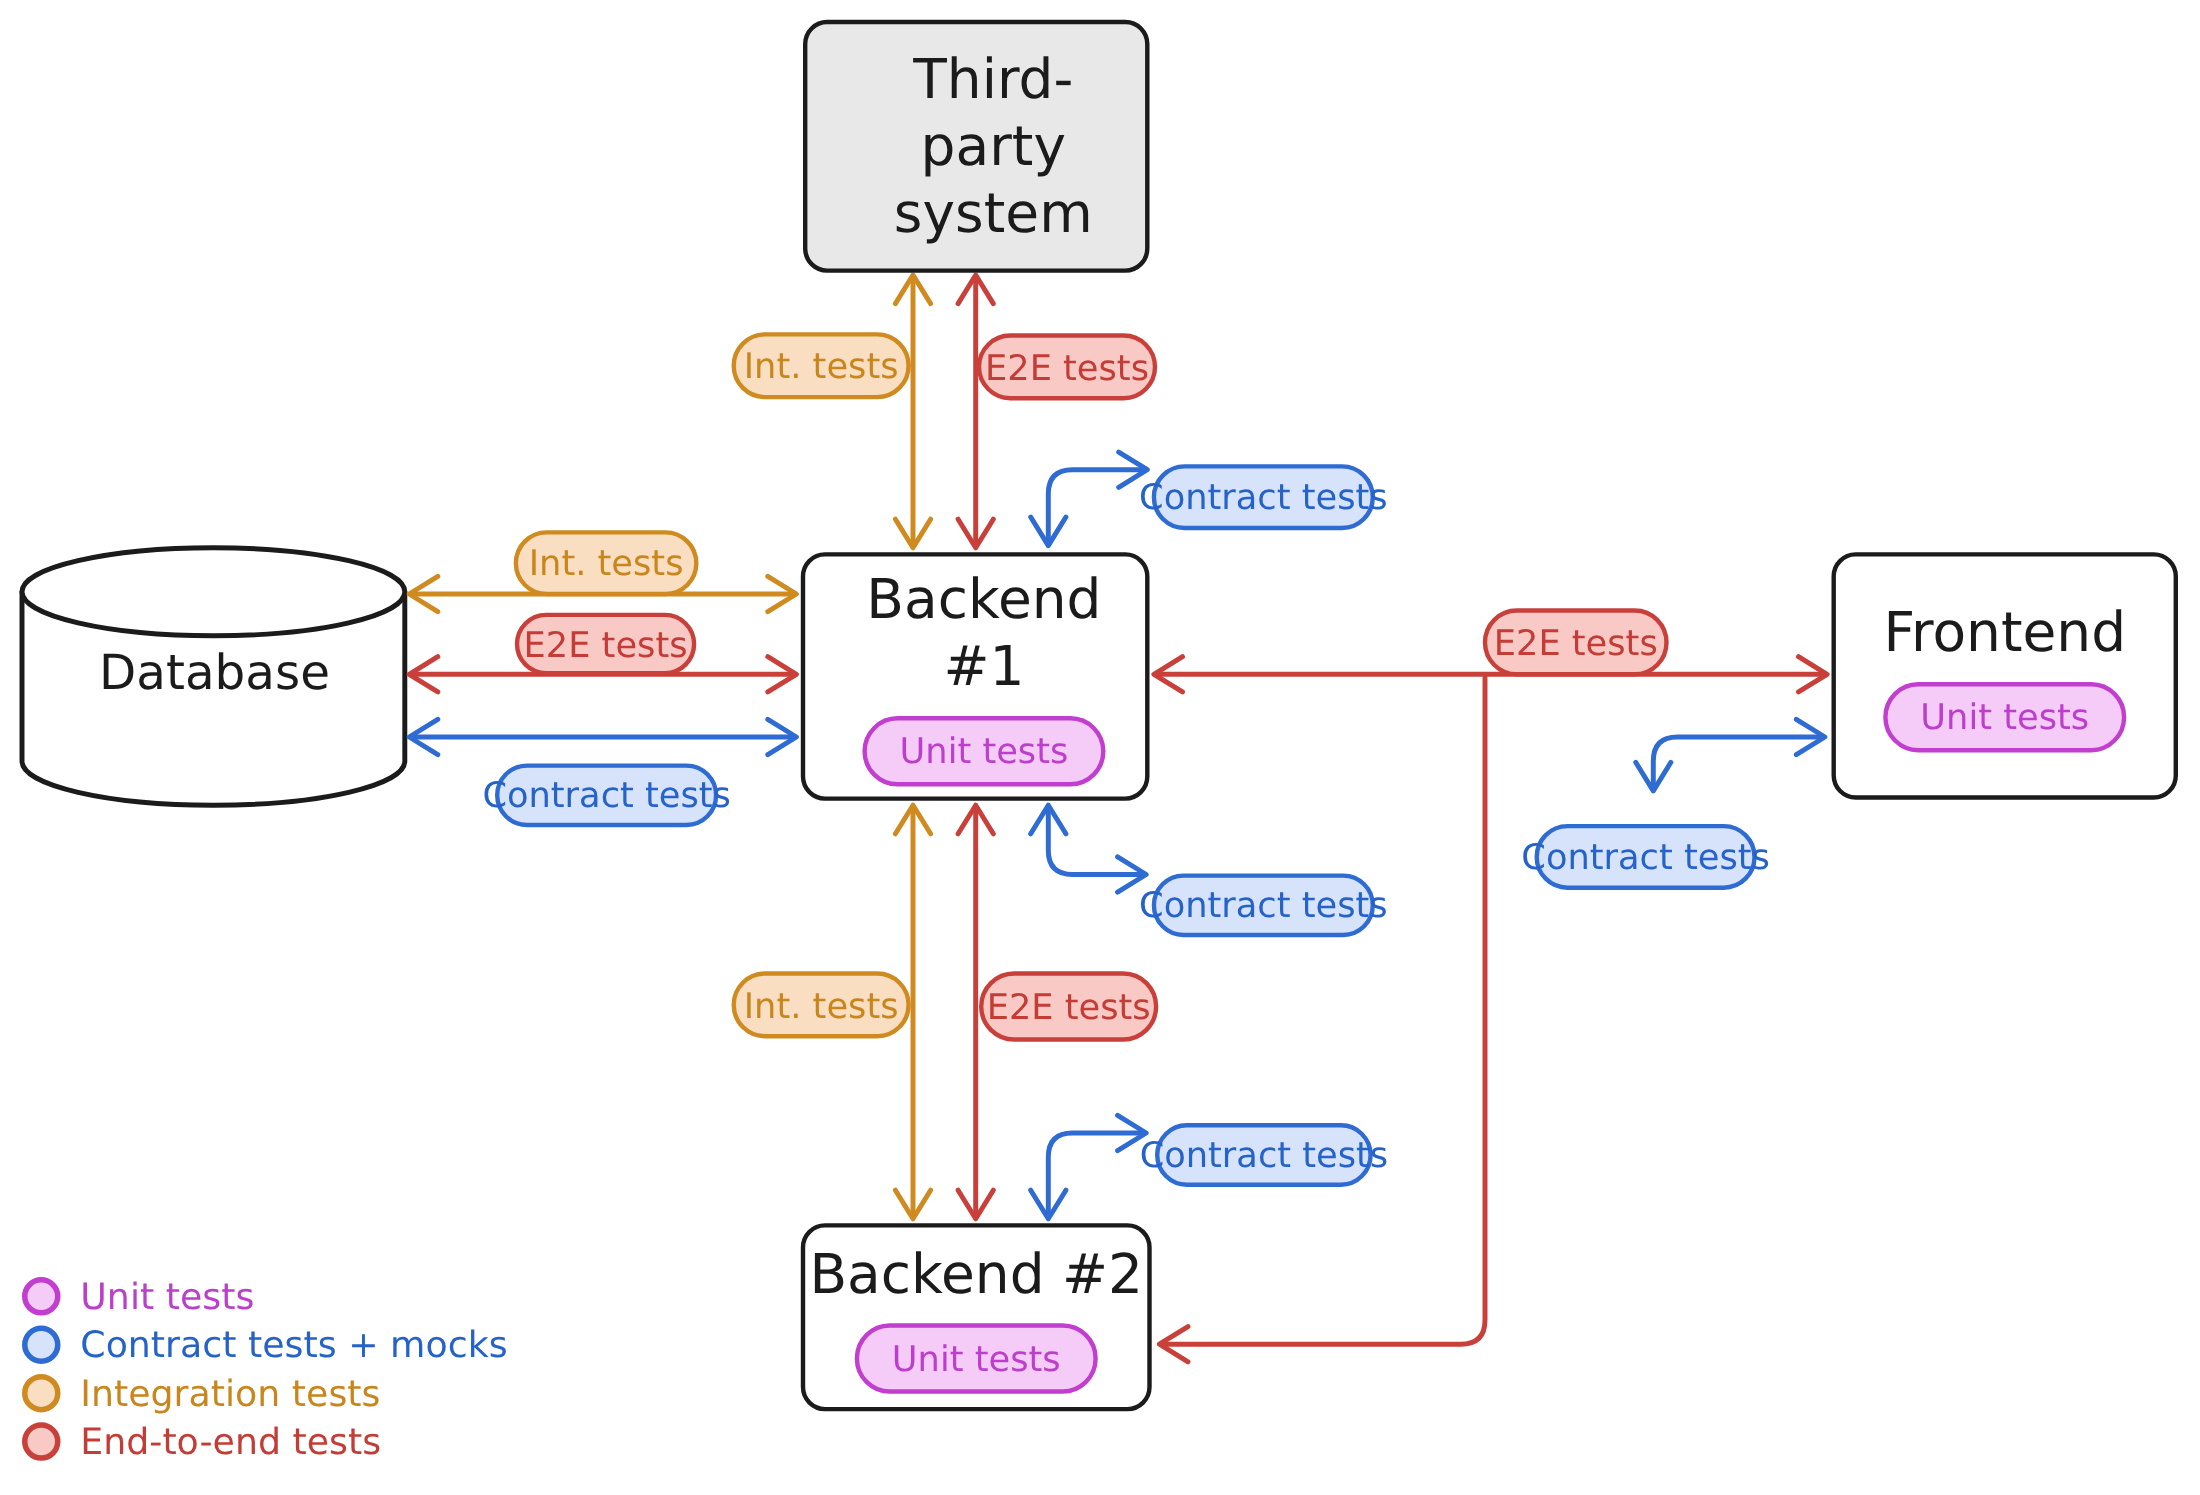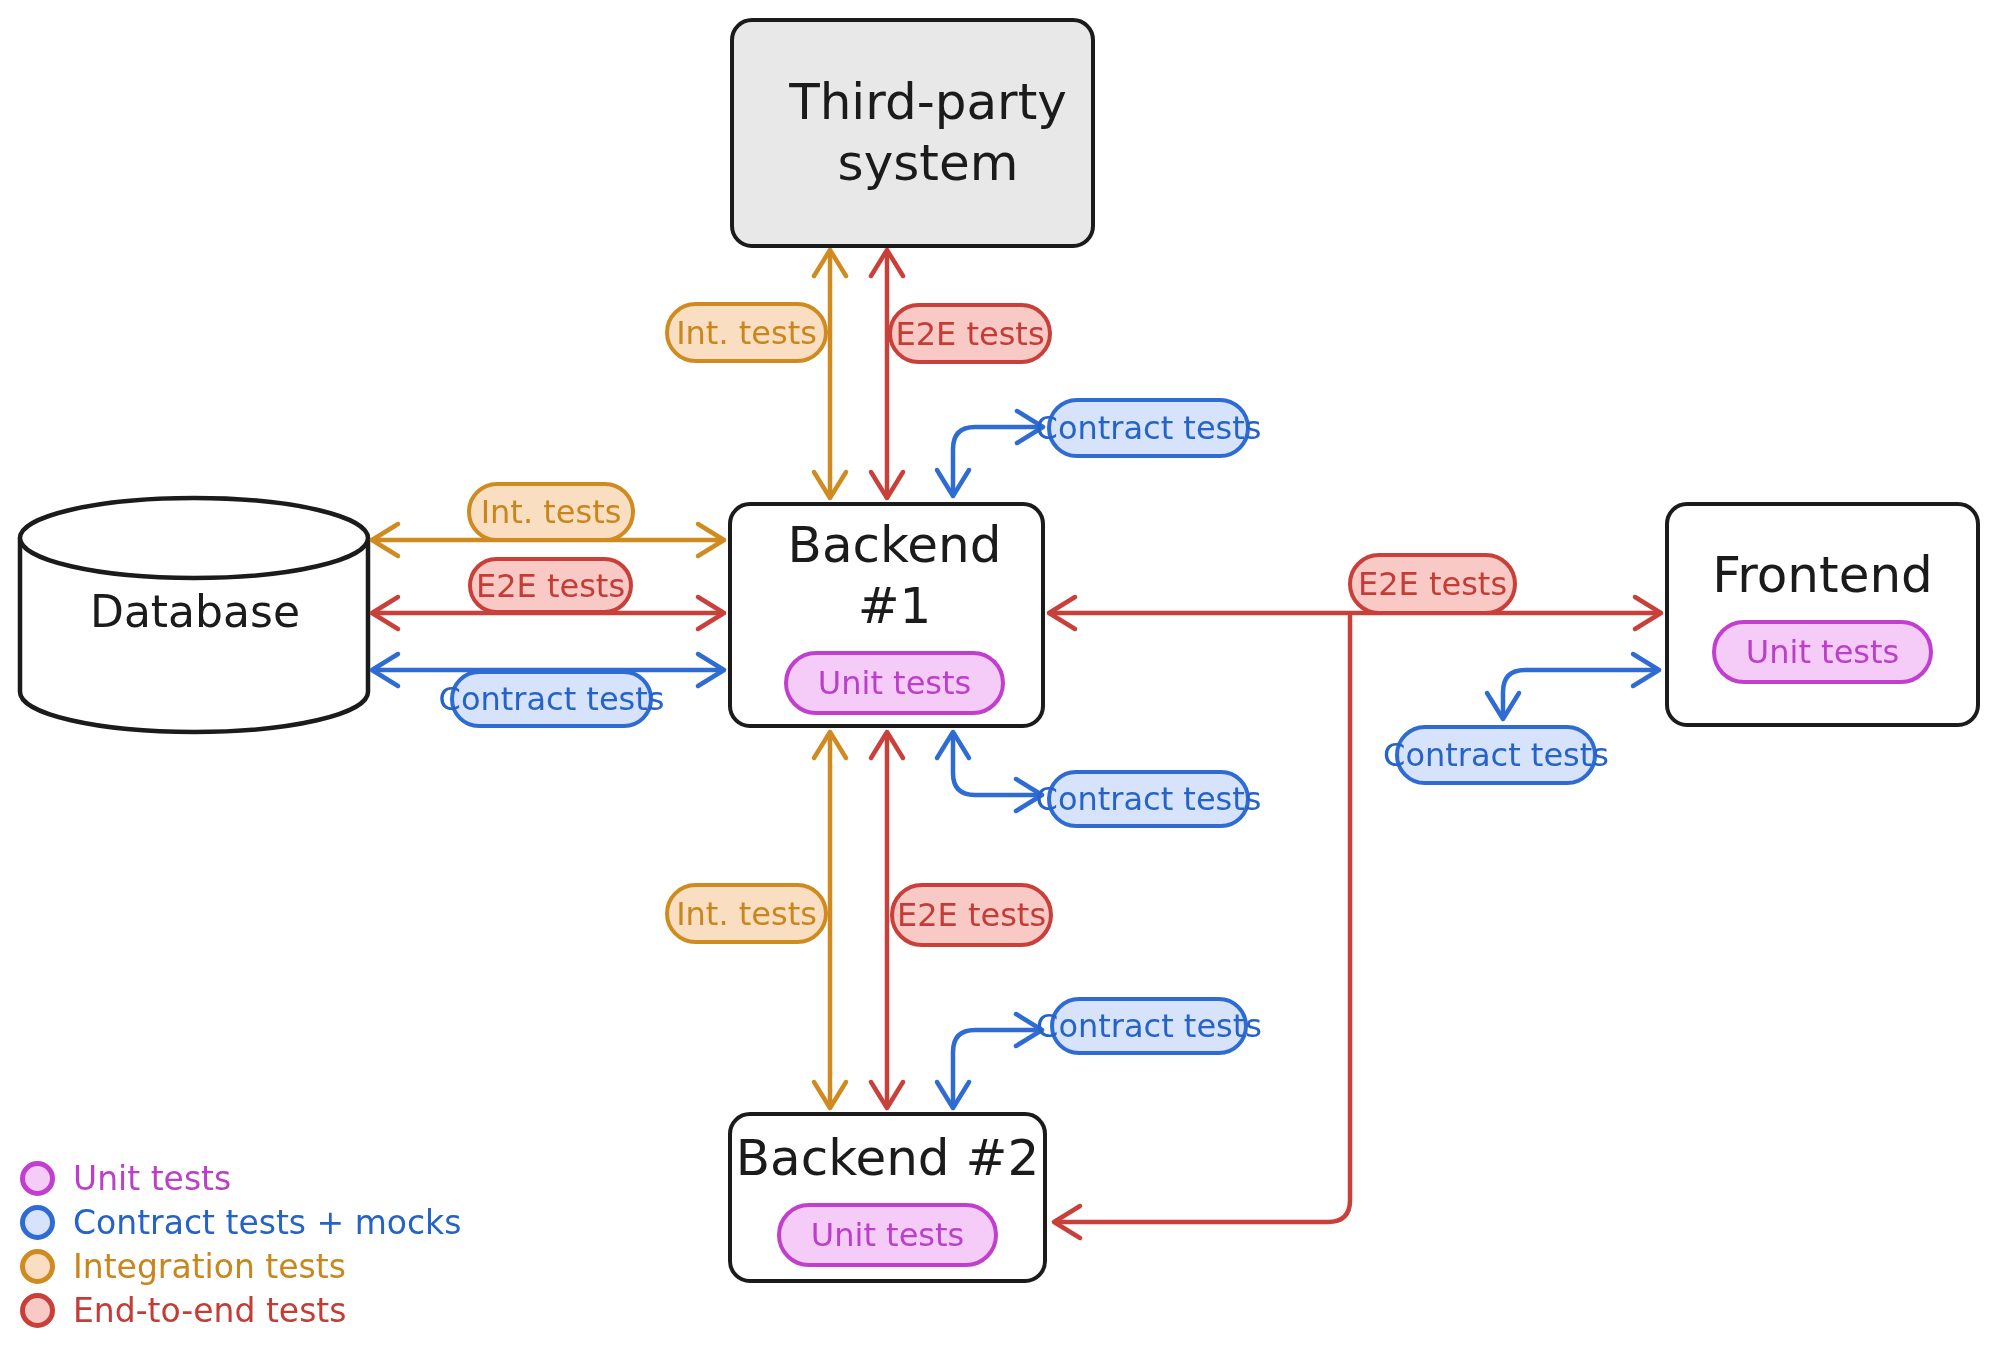--- a/index.html
+++ b/index.html
@@ -10,21 +10,21 @@
         border-radius:22px;display:flex;flex-direction:column;align-items:center;justify-content:center;
         box-sizing:border-box;}
   .node.gray{background:var(--third-party-fill);}
   .node-label{font-size:50px;color:var(--label-text);text-align:center;line-height:1.22;}
   .badge{margin-top:14px;border:4px solid var(--unit-stroke);background:var(--unit-fill);
          color:var(--unit-text);border-radius:34px;font-size:32px;padding:9px 30px;white-space:nowrap;}
   .pill{position:absolute;z-index:3;display:flex;align-items:center;justify-content:center;
         border-radius:32px;border:4px solid;font-size:32px;box-sizing:border-box;white-space:nowrap;}
   .pill.int{border-color:var(--integration-stroke);background:var(--integration-fill);color:var(--integration-text);}
   .pill.e2e{border-color:var(--e2e-stroke);background:var(--e2e-fill);color:var(--e2e-text);}
-  .pill.contract{border-color:var(--contract-stroke);background:var(--contract-fill);color:var(--contract-text);}
+  .pill.contract{border-color:var(--contract-stroke);background:var(--contract-fill);color:var(--contract-text);margin-top:24px;}
   .db-label{position:absolute;z-index:3;left:45px;top:586px;width:300px;text-align:center;
             font-size:44px;color:var(--label-text);}
   .legend{position:absolute;z-index:3;left:20px;top:1156px;display:flex;flex-direction:column;}
   .legend-item{display:flex;align-items:center;gap:18px;height:44px;font-size:33px;}
   .swatch{width:25px;height:25px;border-radius:50%;border:5px solid;flex:0 0 auto;}
   .swatch.unit{border-color:var(--unit-stroke);background:var(--unit-fill);}
   .swatch.int{border-color:var(--integration-stroke);background:var(--integration-fill);}
   .swatch.contract{border-color:var(--contract-stroke);background:var(--contract-fill);}
   .swatch.e2e{border-color:var(--e2e-stroke);background:var(--e2e-fill);}
   .legend-item.unit span{color:var(--unit-text);}
@@ -109,21 +109,21 @@
       <path d="M937,1082 L953,1108 L969,1082"></path>
       <path d="M1016,1014 L1042,1030 L1016,1046"></path>
     </g>
     <g class="stroke-contract">
       <path d="M1655,670 H1525 Q1503,670 1503,692 V715"></path>
       <path d="M1633,654 L1659,670 L1633,686"></path>
       <path d="M1487,693 L1503,719 L1519,693"></path>
     </g>
   </svg>
 
-  <div class="node gray" style="left:730px;top:18px;width:365px;height:230px;padding-left:31px;">
+  <div class="node gray" style="left:730px;top:18px;width:315px;height:230px;padding-left:31px;">
     <div class="node-label">
       <div>Third-party</div>
       <div>system</div>
     </div>
   </div>
 
   <div class="db-label">Database</div>
 
   <div class="node" style="left:728px;top:502px;width:317px;height:226px;padding-left:16px;">
     <div class="node-label">Backend #1</div>

